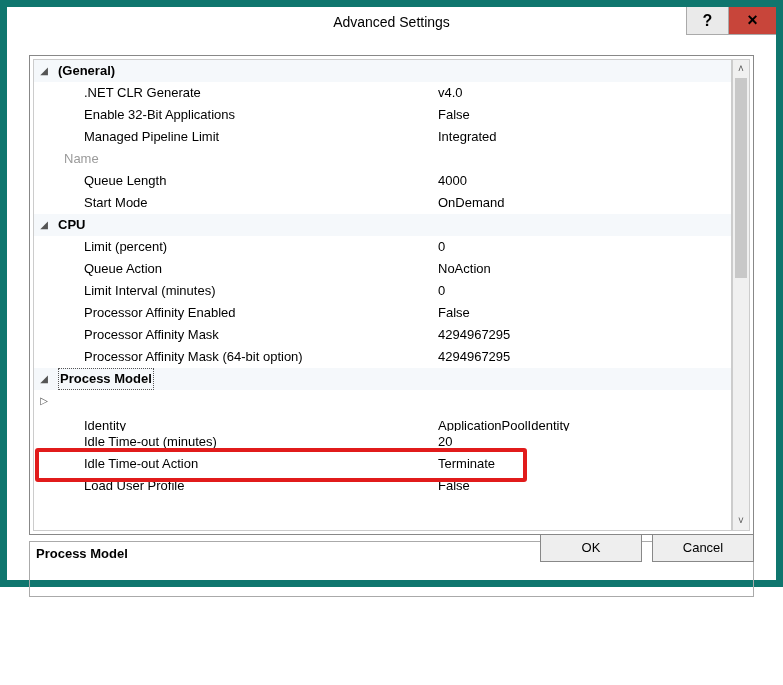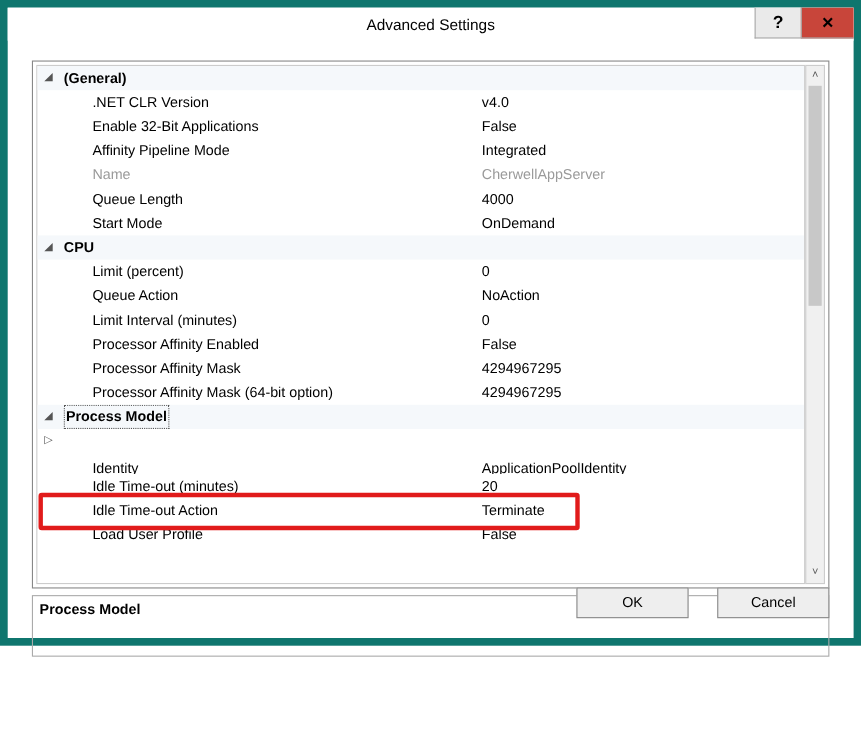--- a/index.html
+++ b/index.html
@@ -85,21 +85,21 @@
     padding-left: 4px;
     white-space: nowrap;
     overflow: hidden;
   }
   .cell-r {
     flex: 1;
     padding-left: 6px;
     white-space: nowrap;
   }
   .indent1 .cell-l { padding-left: 30px; }
-  .disabled { color: #9a9a9a; }
+  .disabled { color: #9a9a9a; flex-direction: column; }
   .bold { font-weight: normal; }
   .boxed { outline: 1px dotted #555; outline-offset: -1px; display: inline-block; padding: 0 2px; }
   .redbox {
     position: absolute;
     border: 4px solid #e11b1b;
     border-radius: 3px;
     pointer-events: none;
   }
   .scrollbar {
     width: 18px;
@@ -127,21 +127,21 @@
     margin-top: 6px;
     border: 1px solid #aaa;
     height: 56px;
     padding: 4px 6px;
     font-weight: bold;
   }
   .footer {
     position: absolute;
     right: 22px; bottom: 18px;
     display: flex;
-    gap: 26px;
+    gap: 10px;
     align-items: center;
   }
   .btn {
     width: 102px;
     height: 28px;
     border: 1px solid #888;
     background: #eee;
     text-align: center;
     line-height: 26px;
   }
@@ -162,31 +162,31 @@
     <div class="grid-wrap">
       <div class="grid">
 
         <div class="row hdr-row">
           <div class="exp">◢</div>
           <div class="cell-l hdr">(General)</div>
           <div class="cell-r"></div>
         </div>
         <div class="row indent1">
           <div class="exp"></div>
-          <div class="cell-l">.NET CLR Version</div>
+          <div class="cell-l">.NET CLR Generate</div>
           <div class="cell-r bold">v4.0</div>
         </div>
         <div class="row indent1">
           <div class="exp"></div>
           <div class="cell-l">Enable 32-Bit Applications</div>
           <div class="cell-r">False</div>
         </div>
         <div class="row indent1">
           <div class="exp"></div>
-          <div class="cell-l">Affinity Pipeline Mode</div>
+          <div class="cell-l">Managed Pipeline Limit</div>
           <div class="cell-r">Integrated</div>
         </div>
         <div class="row indent1 disabled">
           <div class="exp"></div>
           <div class="cell-l">Name</div>
           <div class="cell-r">CherwellAppServer</div>
         </div>
         <div class="row indent1">
           <div class="exp"></div>
           <div class="cell-l">Queue Length</div>

